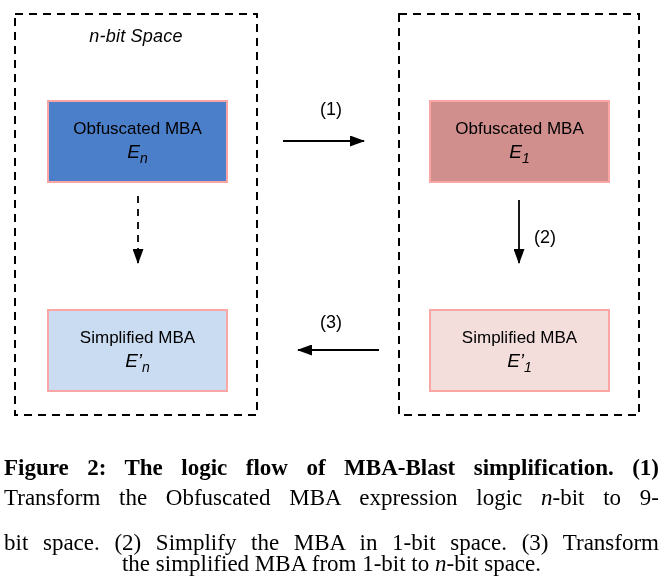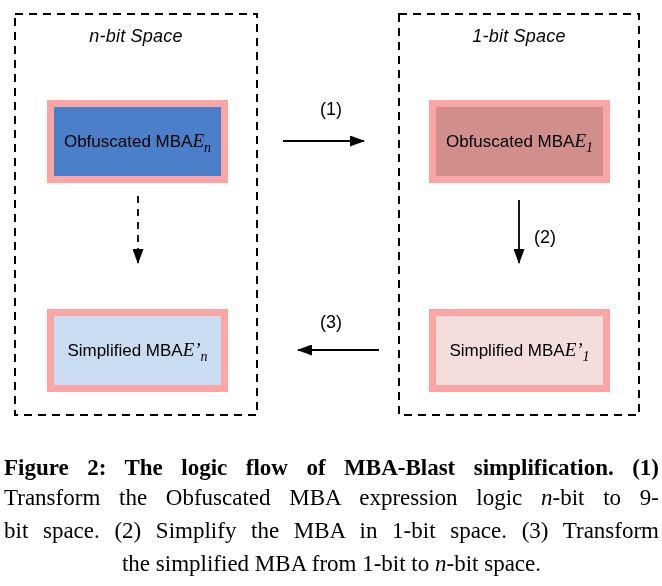--- a/index.html
+++ b/index.html
@@ -31,32 +31,32 @@
     position: absolute;
     top: 26px;
     text-align: center;
     font-style: italic;
     font-size: 18px;
     letter-spacing: 0.2px;
   }
   .node {
     position: absolute;
     box-sizing: border-box;
-    border: 7px solid #fca5a5;
+    border: 2px solid #fca5a5;
     display: flex;
-    flex-direction: row;
+    flex-direction: column;
     align-items: center;
     justify-content: center;
   }
   .node-title {
     font-size: 17px;
     line-height: 22px;
   }
   .expr {
-    font-family: Liberation Serif, serif;
+    font-family: Liberation Sans, sans-serif;
     font-style: italic;
     font-size: 19px;
     line-height: 24px;
   }
   .expr sub {
     font-size: 14px;
     font-style: italic;
     line-height: 1;
   }
   .arrow-label {
@@ -104,21 +104,20 @@
       </defs>
       <rect x="15" y="14" width="242" height="401" fill="none" stroke="#000" stroke-width="2" stroke-dasharray="8 6"></rect>
       <rect x="399" y="14" width="240" height="401" fill="none" stroke="#000" stroke-width="2" stroke-dasharray="8 6"></rect>
       <line x1="283" y1="141" x2="364" y2="141" stroke="#000" stroke-width="1.8" marker-end="url(#ah)"></line>
       <line x1="519" y1="200" x2="519" y2="263" stroke="#000" stroke-width="1.8" marker-end="url(#ah)"></line>
       <line x1="379" y1="350" x2="298" y2="350" stroke="#000" stroke-width="1.8" marker-end="url(#ah)"></line>
       <line x1="138" y1="196" x2="138" y2="263" stroke="#000" stroke-width="1.8" stroke-dasharray="7 6" marker-end="url(#ah)"></line>
     </svg>
 
     <div class="region-title" style="left:15px; width:242px;">n-bit Space</div>
-    <div class="region-title" style="left:399px; width:240px;">1-bit Space</div>
 
     <div class="node" style="left: 47px; top: 100px; width: 181px; height: 83px; background: rgb(76, 127, 201);">
       <div class="node-title">Obfuscated MBA</div>
       <div class="expr"><span>E</span><span></span><sub>n</sub></div>
     </div>
 
     <div class="node" style="left: 429px; top: 100px; width: 181px; height: 83px; background: rgb(208, 143, 140);">
       <div class="node-title">Obfuscated MBA</div>
       <div class="expr"><span>E</span><span></span><sub>1</sub></div>
     </div>
@@ -135,17 +134,17 @@
 
     <div class="arrow-label centered" style="left:283px; top:99px; width:96px;">(1)</div>
     <div class="arrow-label" style="left:534px; top:227px;">(2)</div>
     <div class="arrow-label centered" style="left:283px; top:312px; width:96px;">(3)</div>
 
   </div>
 
   <div id="caption">
     <div class="cap-line justified" style="top:3px;font-weight:bold;">Figure 2: The logic flow of MBA-Blast simplification. (1)</div>
     <div class="cap-line justified" style="top:33px;"><span>Transform the Obfuscated MBA expression logic </span><span class="ital">n</span><span>-bit to 9-</span></div>
-    <div class="cap-line justified" style="top:66px;">bit space. (2) Simplify the MBA in 1-bit space. (3) Transform</div>
+    <div class="cap-line justified" style="top:78px;">bit space. (2) Simplify the MBA in 1-bit space. (3) Transform</div>
     <div class="cap-line" style="top:99px;text-align:center;"><span>the simplified MBA from 1-bit to </span><span class="ital">n</span><span>-bit space.</span></div>
   </div>
 
 </div>
 
 </body></html>

